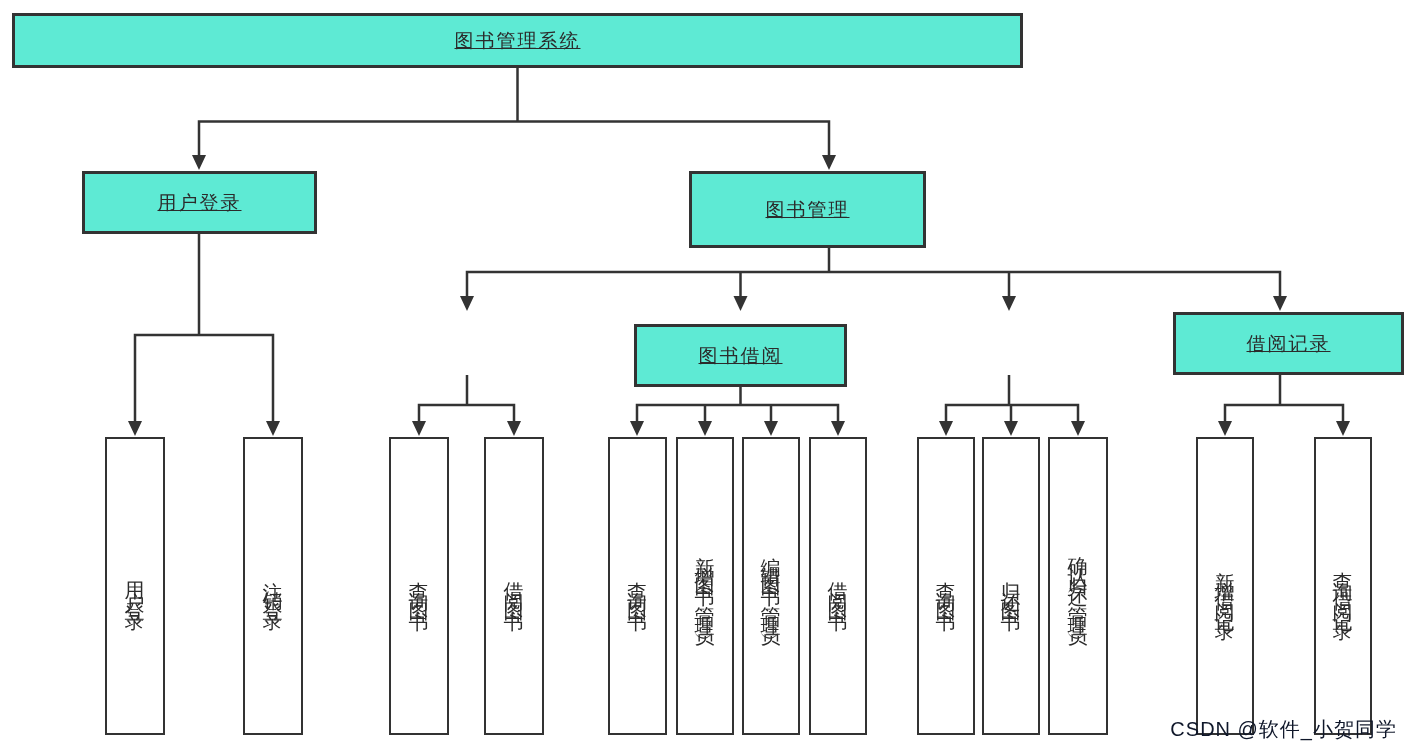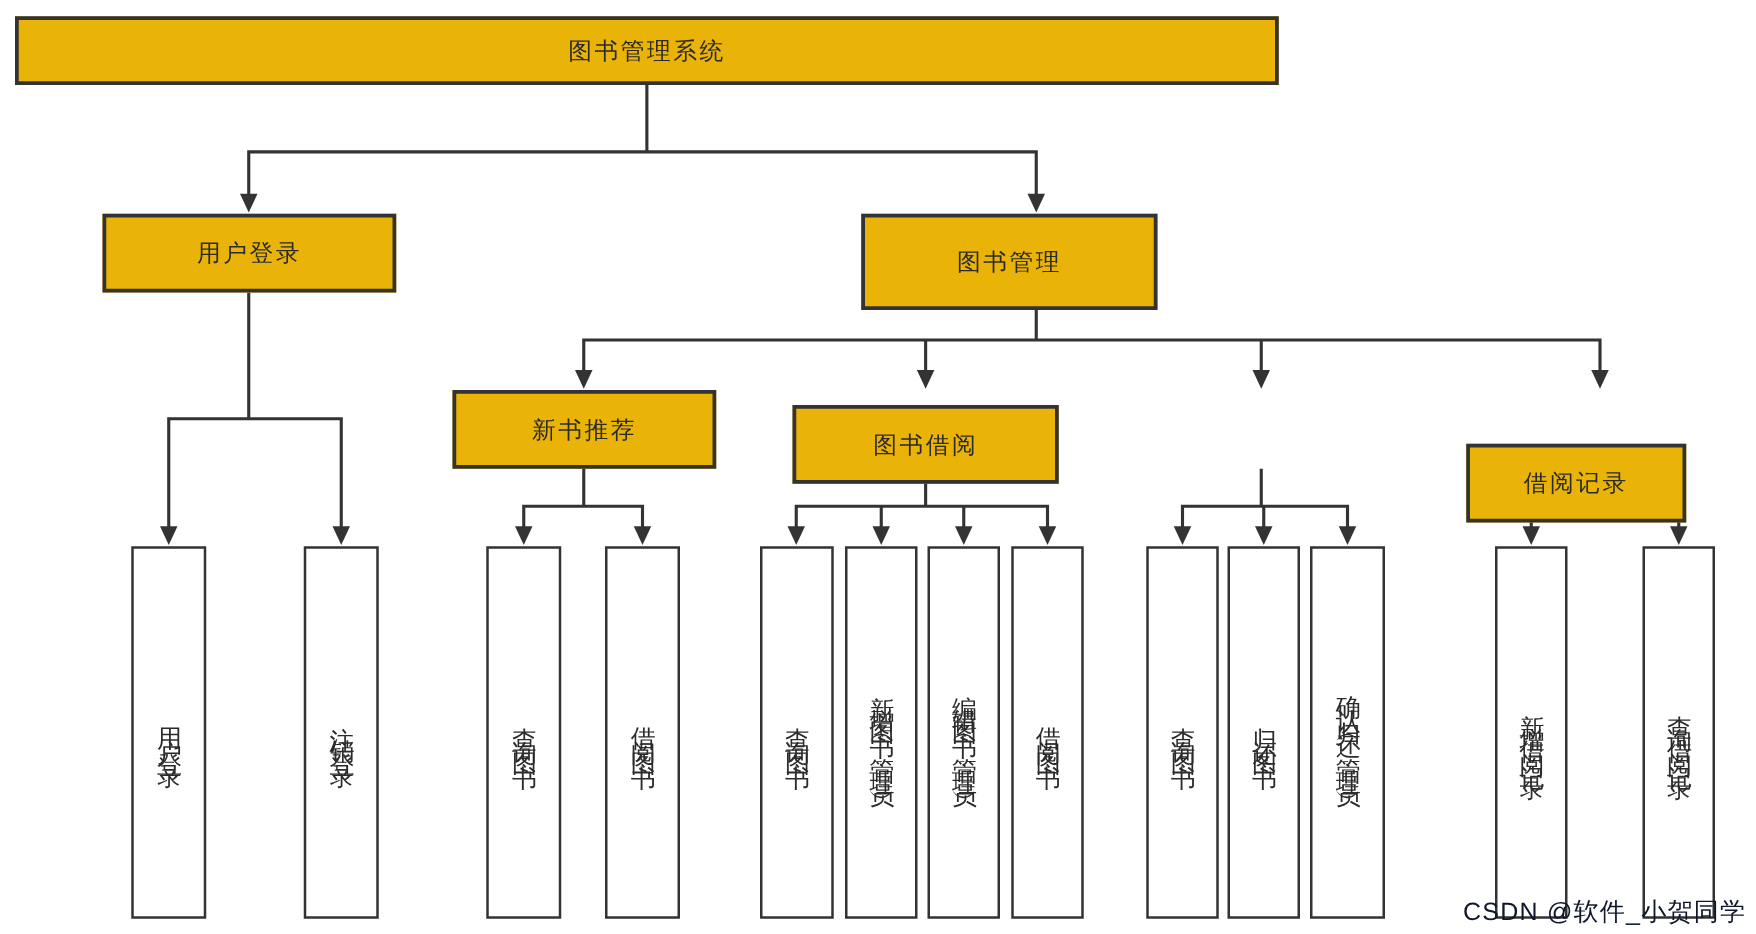--- a/index.html
+++ b/index.html
@@ -15,27 +15,28 @@
   svg.wires {
     position: absolute;
     left: 0; top: 0;
     width: 1405px; height: 747px;
     pointer-events: none;
   }
   .node {
     position: absolute;
     box-sizing: border-box;
     border: 3px solid #333333;
-    background: #eab308;
+    background: #5eead4;
     display: flex;
     align-items: center;
     justify-content: center;
     font-size: 19px;
     letter-spacing: 2px;
     white-space: nowrap;
+    text-decoration: underline;
   }
   .leaf {
     position: absolute;
     box-sizing: border-box;
     border: 2px solid #333333;
     background: #ffffff;
     display: flex;
     align-items: center;
     justify-content: center;
   }
@@ -118,23 +119,22 @@
       <polygon points="1218,421 1232,421 1225,436"></polygon>
       <polygon points="1336,421 1350,421 1343,436"></polygon>
     </g>
   </svg>
 
   <div class="node" style="left:12px; top:13px; width:1011px; height:55px;">图书管理系统</div>
 
   <div class="node" style="left:82px; top:171px; width:235px; height:63px;">用户登录</div>
   <div class="node" style="left:689px; top:171px; width:237px; height:77px;">图书管理</div>
 
-  <div class="node" style="left:362px; top:312px; width:211px; height:63px;">新书推荐</div>
   <div class="node" style="left:634px; top:312px; width:213px; height:63px;margin-top:12px;">图书借阅</div>
-  <div class="node" style="left:1173px; top:312px; width:176px; height:63px;margin-top:43px;">借阅记录</div>
+  <div class="node" style="left:1173px; top:312px; width:231px; height:63px;">借阅记录</div>
 
   <div class="leaf" style="left:105px; top:437px; width:60px; height:298px;">
     <span class="vtext">用户登录</span>
   </div>
   <div class="leaf" style="left:243px; top:437px; width:60px; height:298px;">
     <span class="vtext">注销登录</span>
   </div>
 
   <div class="leaf" style="left:389px; top:437px; width:60px; height:298px;">
     <span class="vtext">查询图书</span>

